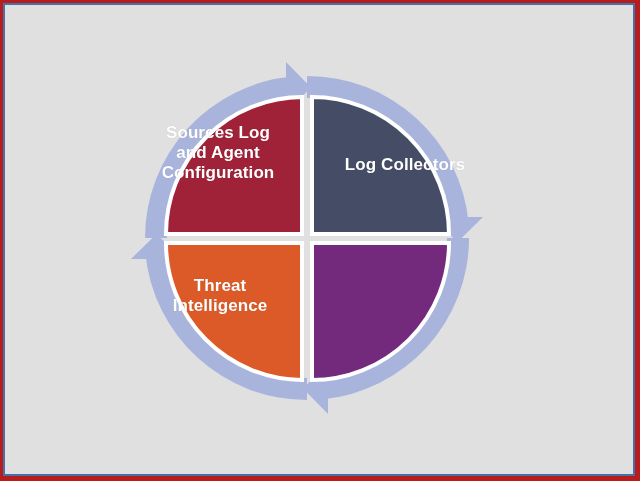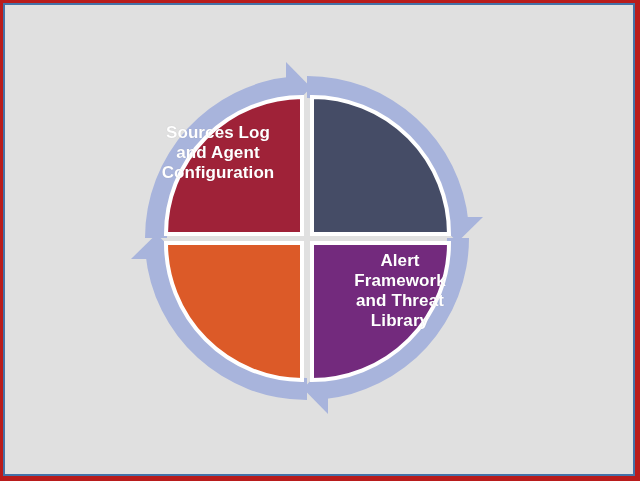--- a/index.html
+++ b/index.html
@@ -115,20 +115,19 @@
         <path d="M 312,243 L 312,380 A 137,137 0 0 0 449,243 Z" fill="#732A7D" stroke="#FFFFFF" stroke-width="4"></path>
 
         <path d="M 302,243 L 166,243 A 137,137 0 0 0 302,380 Z" fill="#DC5A28" stroke="#FFFFFF" stroke-width="4"></path>
       </g>
     </svg>
 
     <div class="seg-label" id="label-sources" style="color: rgb(255, 255, 255);">Sources Log
 and Agent
 Configuration</div>
 
+    <div class="seg-label" id="label-collectors" style="color: rgb(255, 255, 255);">Log Collectors</div>
 
-    <div class="seg-label" id="label-alert" style="color: rgb(255, 255, 255);">Alert
-Framework
-and Threat
-Library</div>
 
+    <div class="seg-label" id="label-threat" style="color: rgb(255, 255, 255);">Threat
+Intelligence</div>
   </div>
 </div>
 
 </body></html>

